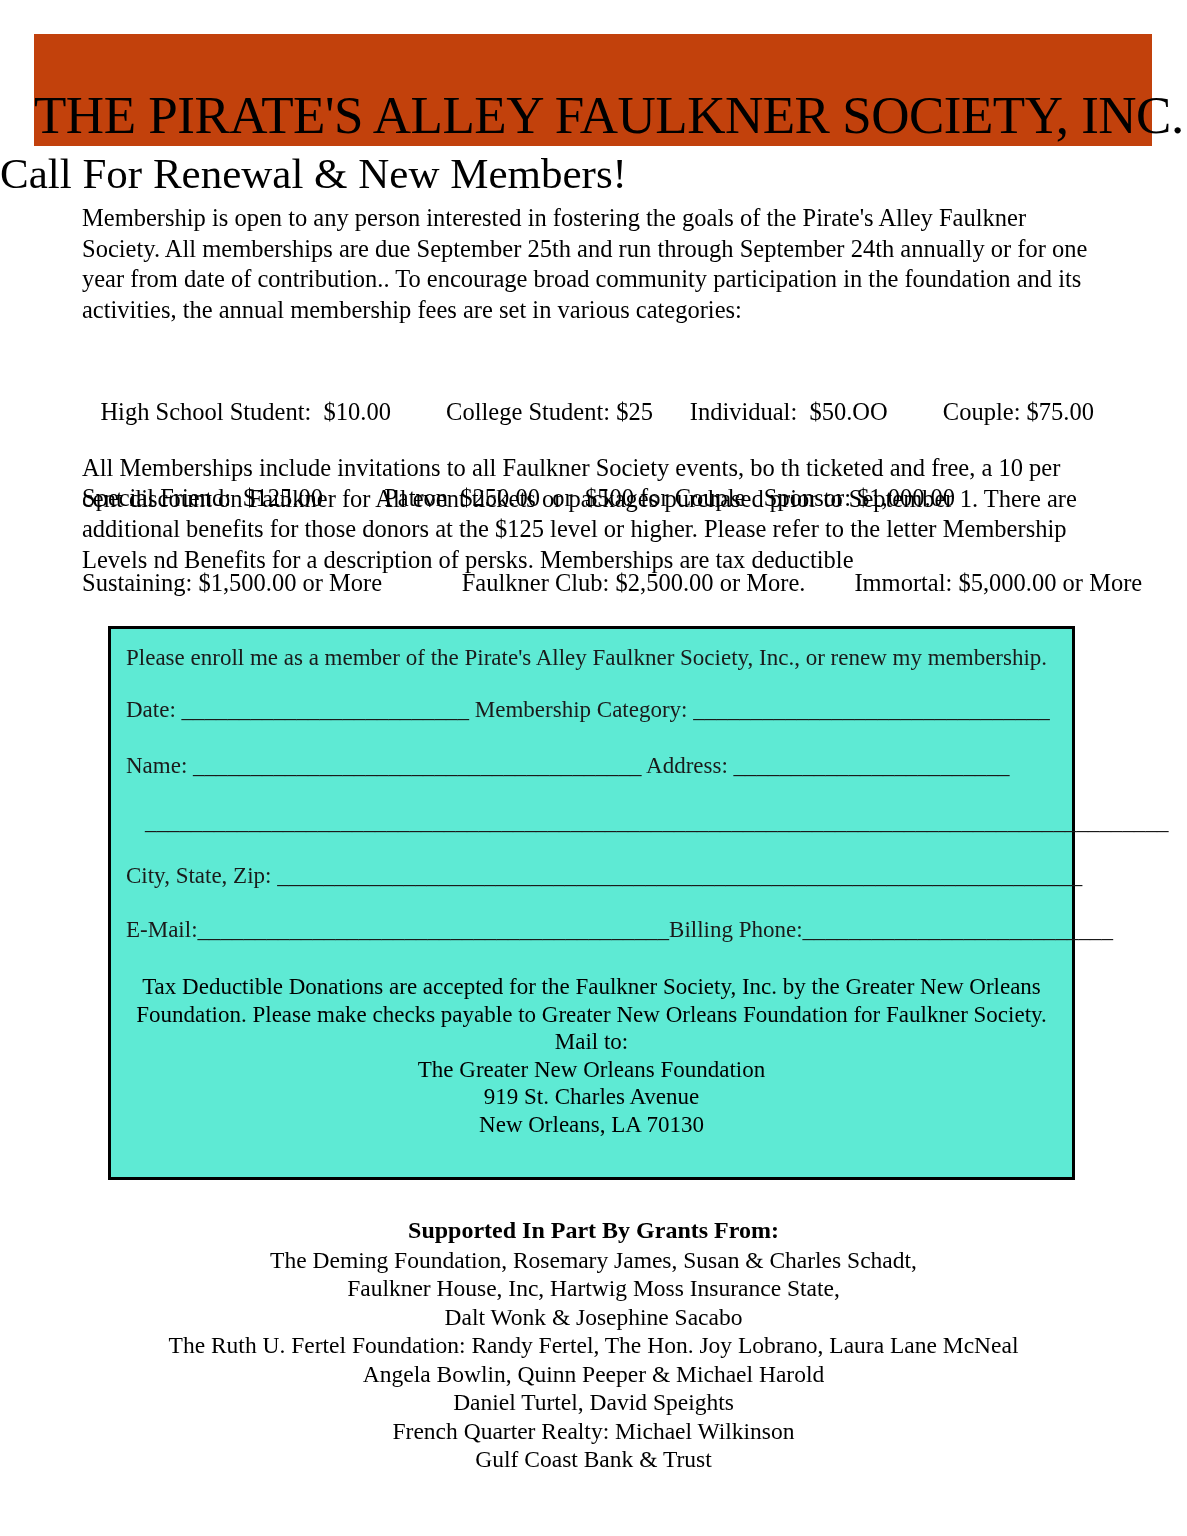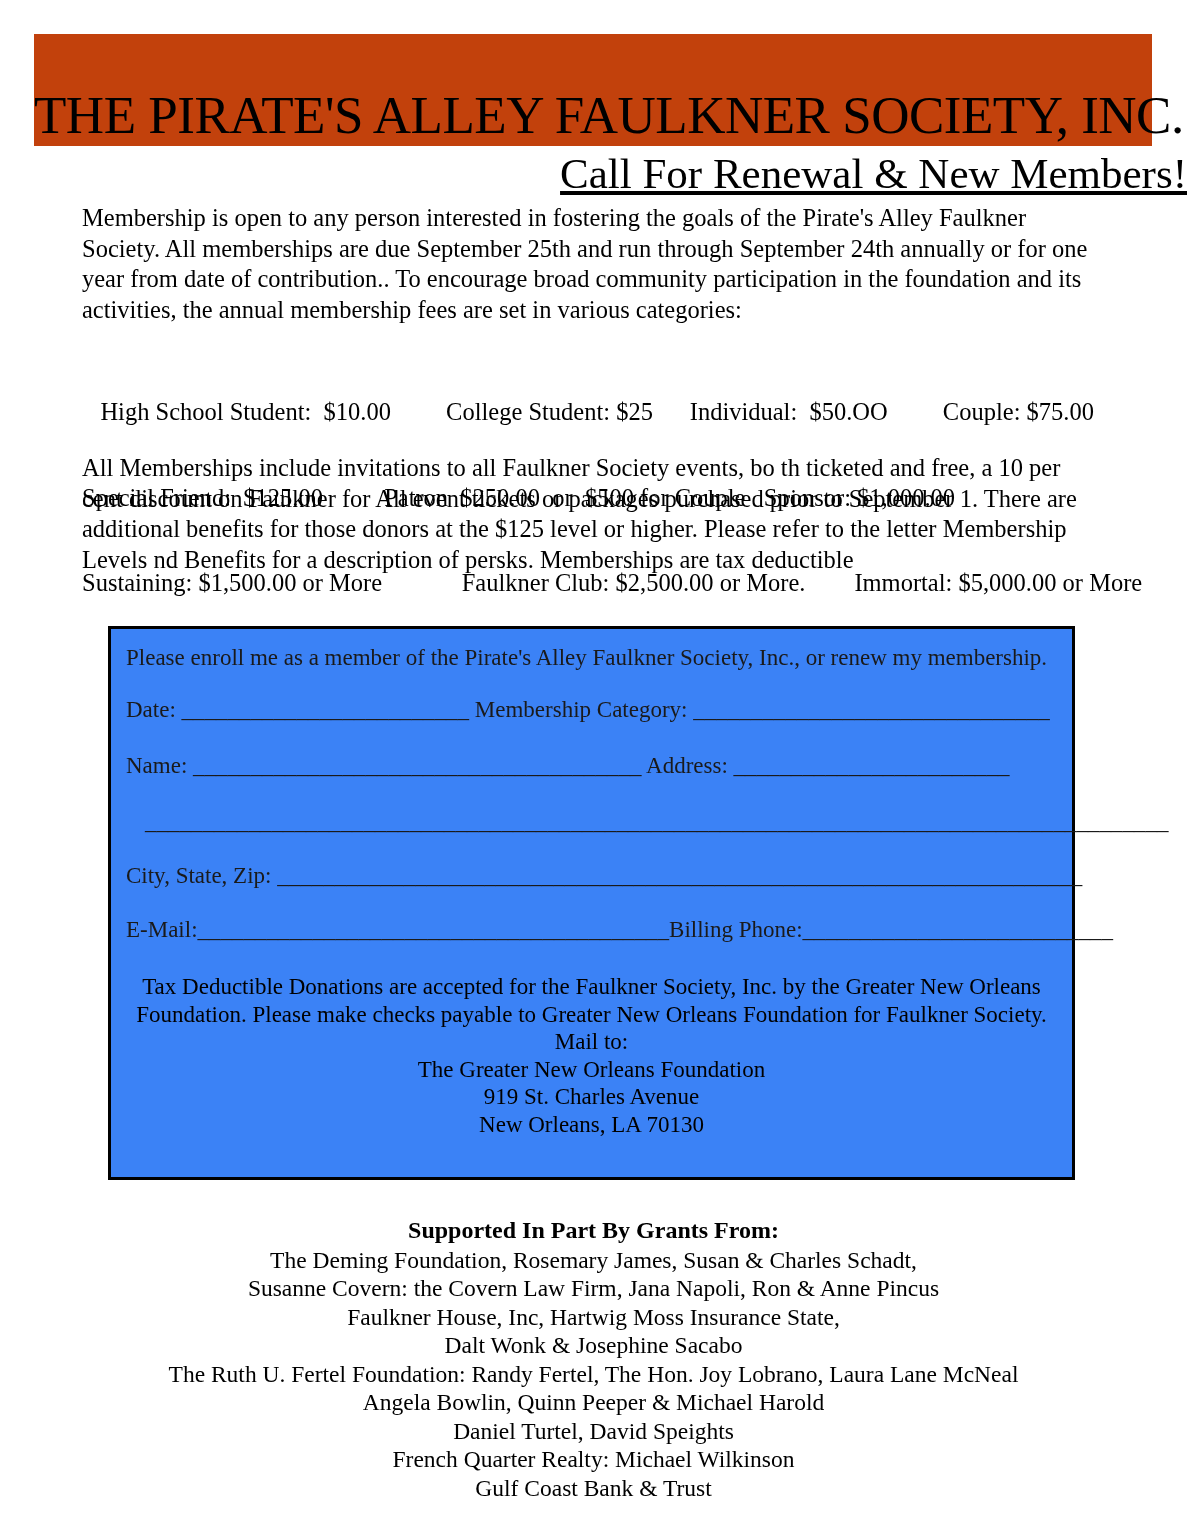--- a/index.html
+++ b/index.html
@@ -36,25 +36,24 @@
     letter-spacing: -0.5px;
     white-space: nowrap;
     font-weight: 400;
   }
 
   .subtitle {
     position: absolute;
     left: 0;
     right: 0;
     top: 150px;
-    text-align: right;
+    text-align: left;
     font-size: 43px;
     line-height: 1.1;
     font-weight: 400;
-    text-decoration: underline;
   }
 
   
   .body-block {
     position: absolute;
     left: 82px;
     width: 1023px;
     font-size: 24.5px;
     line-height: 30.5px;
   }
@@ -72,21 +71,21 @@
   }
   .fees .row { display: block; }
 
   
   .form-box {
     position: absolute;
     left: 108px;
     top: 626px;
     width: 967px;
     height: 554px;
-    background: #3b82f6;
+    background: #5eead4;
     border: 3px solid #000000;
     box-sizing: border-box;
   }
   .form-inner {
     position: absolute;
     left: 12px;
     right: 12px;
     top: 0;
     bottom: 0;
   }
@@ -168,21 +167,20 @@
       <span class="ln">The Greater New Orleans Foundation</span>
       <span class="ln">919 St. Charles Avenue</span>
       <span class="ln">New Orleans, LA  70130</span>
     </div>
   </div>
 </div>
 
 <div class="grants">
   <span class="grants-title">Supported In Part By Grants From:</span>
   <span class="ln">The Deming Foundation, Rosemary James,  Susan &amp; Charles Schadt,</span>
-  <span class="ln">Susanne Covern: the Covern Law Firm, Jana Napoli, Ron &amp; Anne Pincus</span>
   <span class="ln">Faulkner House, Inc, Hartwig Moss Insurance State,</span>
   <span class="ln">Dalt Wonk &amp; Josephine Sacabo</span>
   <span class="ln">The Ruth U. Fertel Foundation: Randy Fertel, The Hon. Joy Lobrano,  Laura Lane McNeal</span>
   <span class="ln">Angela Bowlin, Quinn Peeper &amp; Michael Harold</span>
   <span class="ln">Daniel Turtel, David Speights</span>
   <span class="ln">French Quarter Realty: Michael Wilkinson</span>
   <span class="ln">Gulf Coast Bank &amp; Trust</span>
 </div>
 
 </body></html>

